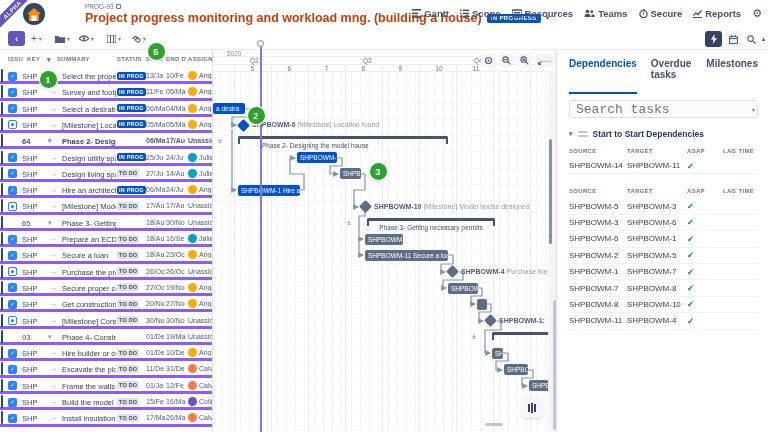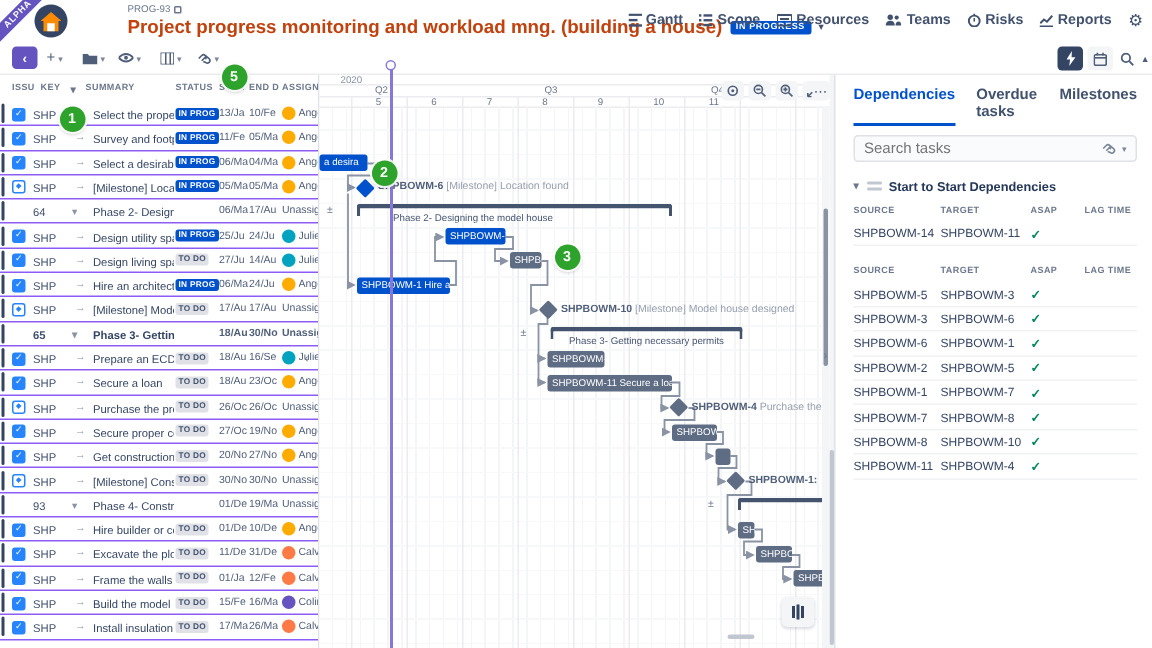--- a/index.html
+++ b/index.html
@@ -34,21 +34,21 @@
              font-size:8px;color:#8993A4;display:flex;align-items:center;padding:0 5px;background:#fff;justify-content:space-between}
   .sq-btn{position:absolute;top:3px;height:16px;border-radius:3px;display:flex;align-items:center;justify-content:center}
 
   
   .main{position:absolute;left:0;top:50px;width:768px;height:382px}
 
   
   .tasktable{position:absolute;left:0;top:0;width:213px;height:382px;border-right:1px solid #DFE1E6;overflow:hidden;background:#fff}
   .thead{position:absolute;left:0;top:0;width:213px;height:18px;font-size:6px;font-weight:bold;color:#6B778C;letter-spacing:.3px}
   .thead span{position:absolute;top:6px}
-  .trow{position:absolute;left:0;width:213px;height:16.3px;border-bottom:1px solid #8b5cf6;cursor:pointer}
+  .trow{position:absolute;left:0;width:213px;height:16.3px;border-bottom:3px solid #8b5cf6;cursor:pointer}
   .trow .lbar{position:absolute;left:1px;top:1px;width:2px;height:13px;background:#344563;border-radius:1px}
   .ic-task{position:absolute;left:8px;top:3.5px;width:9px;height:9px;background:#2684FF;border-radius:2px;color:#fff;
            font-size:6px;line-height:9px;text-align:center}
   .ic-mile{position:absolute;left:8px;top:3.5px;width:9px;height:9px;border:1.2px solid #2684FF;border-radius:2px;background:#fff;
            color:#2684FF;font-size:5px;line-height:7px;text-align:center}
   .tkey{position:absolute;left:22px;top:4px;font-size:7.5px;color:#42526E}
   .texp{position:absolute;left:50px;top:4px;font-size:7px;color:#8993A4}
   .tsum{position:absolute;left:62px;top:4px;font-size:7.5px;color:#344563;white-space:nowrap;overflow:hidden;width:54px}
   .tstat{position:absolute;left:117px;top:3.5px;font-size:5.5px;font-weight:bold;border-radius:2px;padding:1px 2px;letter-spacing:.2px}
   .st-inprog{background:#0052CC;color:#fff}
@@ -92,26 +92,26 @@
   .vendor-btn{position:absolute;left:308px;top:348px;width:22px;height:20px;background:#F4F5F7;border-radius:4px;
               display:flex;align-items:center;justify-content:center;gap:1px;z-index:4;box-shadow:0 1px 2px rgba(9,30,66,.15)}
   .vendor-btn i{display:block;width:2px;background:#344563}
 
   
   .panel{position:absolute;left:556px;top:0;width:212px;height:382px;background:#fff;border-left:1px solid #DFE1E6;
          padding:8px 10px 0 12px;overflow:hidden}
   .p-scroll{position:absolute;left:553px;top:0;width:3px;height:382px;background:#F4F5F7}
   .p-thumb{position:absolute;left:553px;top:250px;width:3px;height:130px;background:#C1C7D0;border-radius:2px}
   .tabs{display:flex;gap:14px;font-size:10px;color:#42526E;font-weight:bold}
-  .tab{padding-bottom:4px;cursor:pointer}
+  .tab{padding-bottom:14px;cursor:pointer}
   .tab.active{color:#0052CC;border-bottom:2px solid #0052CC}
   .searchbox{margin-top:6px;height:18px;border:1px solid #DFE1E6;border-radius:3px;background:#FAFBFC;
              display:flex;align-items:center;padding:0 6px;gap:4px}
-  .searchbox input{flex:1;border:none;outline:none;background:transparent;font-size:10px;color:#172B4D;
-                   font-family:Liberation Sans, sans-serif}
+  .searchbox input{flex:1;border:none;outline:none;background:transparent;font-size:13px;color:#172B4D;
+                   font-family:Liberation Mono, monospace}
   .searchbox .cv{font-size:6px;color:#7A869A}
   .dep-sec{margin-top:9px}
   .sec-head{display:flex;align-items:center;gap:5px;font-size:8.5px;font-weight:bold;color:#253858;height:14px}
   .sec-head .cv{font-size:7px;color:#6B778C}
   .sec-ic{display:inline-flex;flex-direction:column;gap:1.5px}
   .sec-ic i{display:block;height:2.5px;width:10px;background:#C1C7D0;border-radius:1px}
   .sec-ic.e2s i:last-child{margin-left:4px}
   .dep-cols,.dep-row{display:grid;grid-template-columns:58px 60px 36px 1fr;align-items:center}
   .dep-cols{height:15px;font-size:6px;font-weight:bold;color:#6B778C;letter-spacing:.3px;margin-top:2px}
   .dep-row{height:16.4px;border-bottom:1px solid #F0F1F3;font-size:8px;color:#344563;cursor:pointer}
@@ -181,21 +181,21 @@
             <path d="M7 8 Q7.2 5.3 9 5.3 Q10.8 5.3 10.8 8 Z" fill="#42526E"></path>
           </svg>
         <span>Teams</span>
         </span>
       <span class="nav-item">
         <svg width="9" height="9" viewBox="0 0 9 9">
             <circle cx="4.5" cy="5" r="3.6" fill="none" stroke="#42526E" stroke-width="1.3"></circle>
             <rect x="3.9" y="0" width="1.2" height="1.6" fill="#42526E"></rect>
             <rect x="4" y="3" width="1" height="2.4" fill="#42526E"></rect>
           </svg>
-        <span>Risks</span>
+        <span>Secure</span>
         </span>
       <span class="nav-item">
         <svg width="9" height="9" viewBox="0 0 9 9">
             <polyline points="0.5,6.5 3,4 5,5.5 8.5,1.5" fill="none" stroke="#42526E" stroke-width="1.3"></polyline>
             <rect y="8" width="9" height="1" fill="#42526E"></rect>
           </svg>
         <span>Reports</span>
         </span>
       <span class="gear">⚙</span>
     </div>
@@ -311,21 +311,21 @@
             <div class="ic-mile">◆</div>
             <div class="tkey">SHP</div>
             <div class="texp">→</div>
             <div class="tsum">[Milestone] Locatio</div>
             <div class="tstat st-inprog">IN PROG</div>
             <div class="tdate" style="left: 146px;">05/Ma</div>
             <div class="tdate" style="left: 166px;">05/Ma</div>
             <div class="avatar" style="background: rgb(255, 171, 0);"></div>
             <div class="tass">Angela</div>
           </div>
-          <div class="trow" style="top: 83.2px;">
+          <div class="trow" style="top: 83.2px; font-weight: bold;">
             <div class="lbar"></div>
             <div class="tkey">64</div>
             <div class="texp" style="left: 48px;">▾</div>
             <div class="tsum">Phase 2- Designing th</div>
             <div class="tdate" style="left: 146px;">06/Ma</div>
             <div class="tdate" style="left: 166px;">17/Au</div>
             <div class="tass noav">Unassign</div>
           </div>
           <div class="trow" style="top: 99.5px;">
             <div class="lbar"></div>
@@ -367,21 +367,21 @@
             <div class="lbar"></div>
             <div class="ic-mile">◆</div>
             <div class="tkey">SHP</div>
             <div class="texp">→</div>
             <div class="tsum">[Milestone] Model h</div>
             <div class="tstat st-todo">TO DO</div>
             <div class="tdate" style="left: 146px;">17/Au</div>
             <div class="tdate" style="left: 166px;">17/Au</div>
             <div class="tass noav">Unassign</div>
           </div>
-          <div class="trow" style="top: 164.7px; font-weight: bold;">
+          <div class="trow" style="top: 164.7px;">
             <div class="lbar"></div>
             <div class="tkey">65</div>
             <div class="texp" style="left: 48px;">▾</div>
             <div class="tsum">Phase 3- Getting nece</div>
             <div class="tdate" style="left: 146px;">18/Au</div>
             <div class="tdate" style="left: 166px;">30/No</div>
             <div class="tass noav">Unassign</div>
           </div>
           <div class="trow" style="top: 181px;">
             <div class="lbar"></div>

